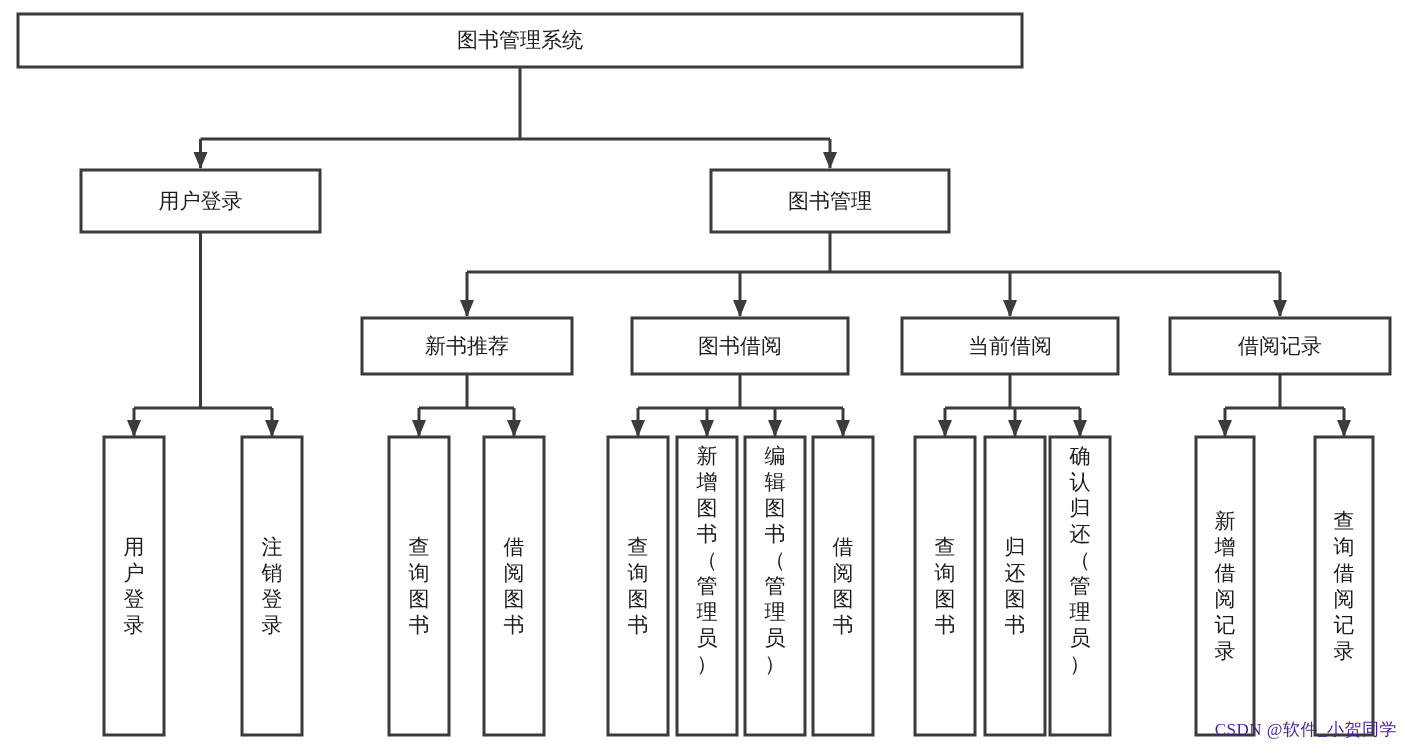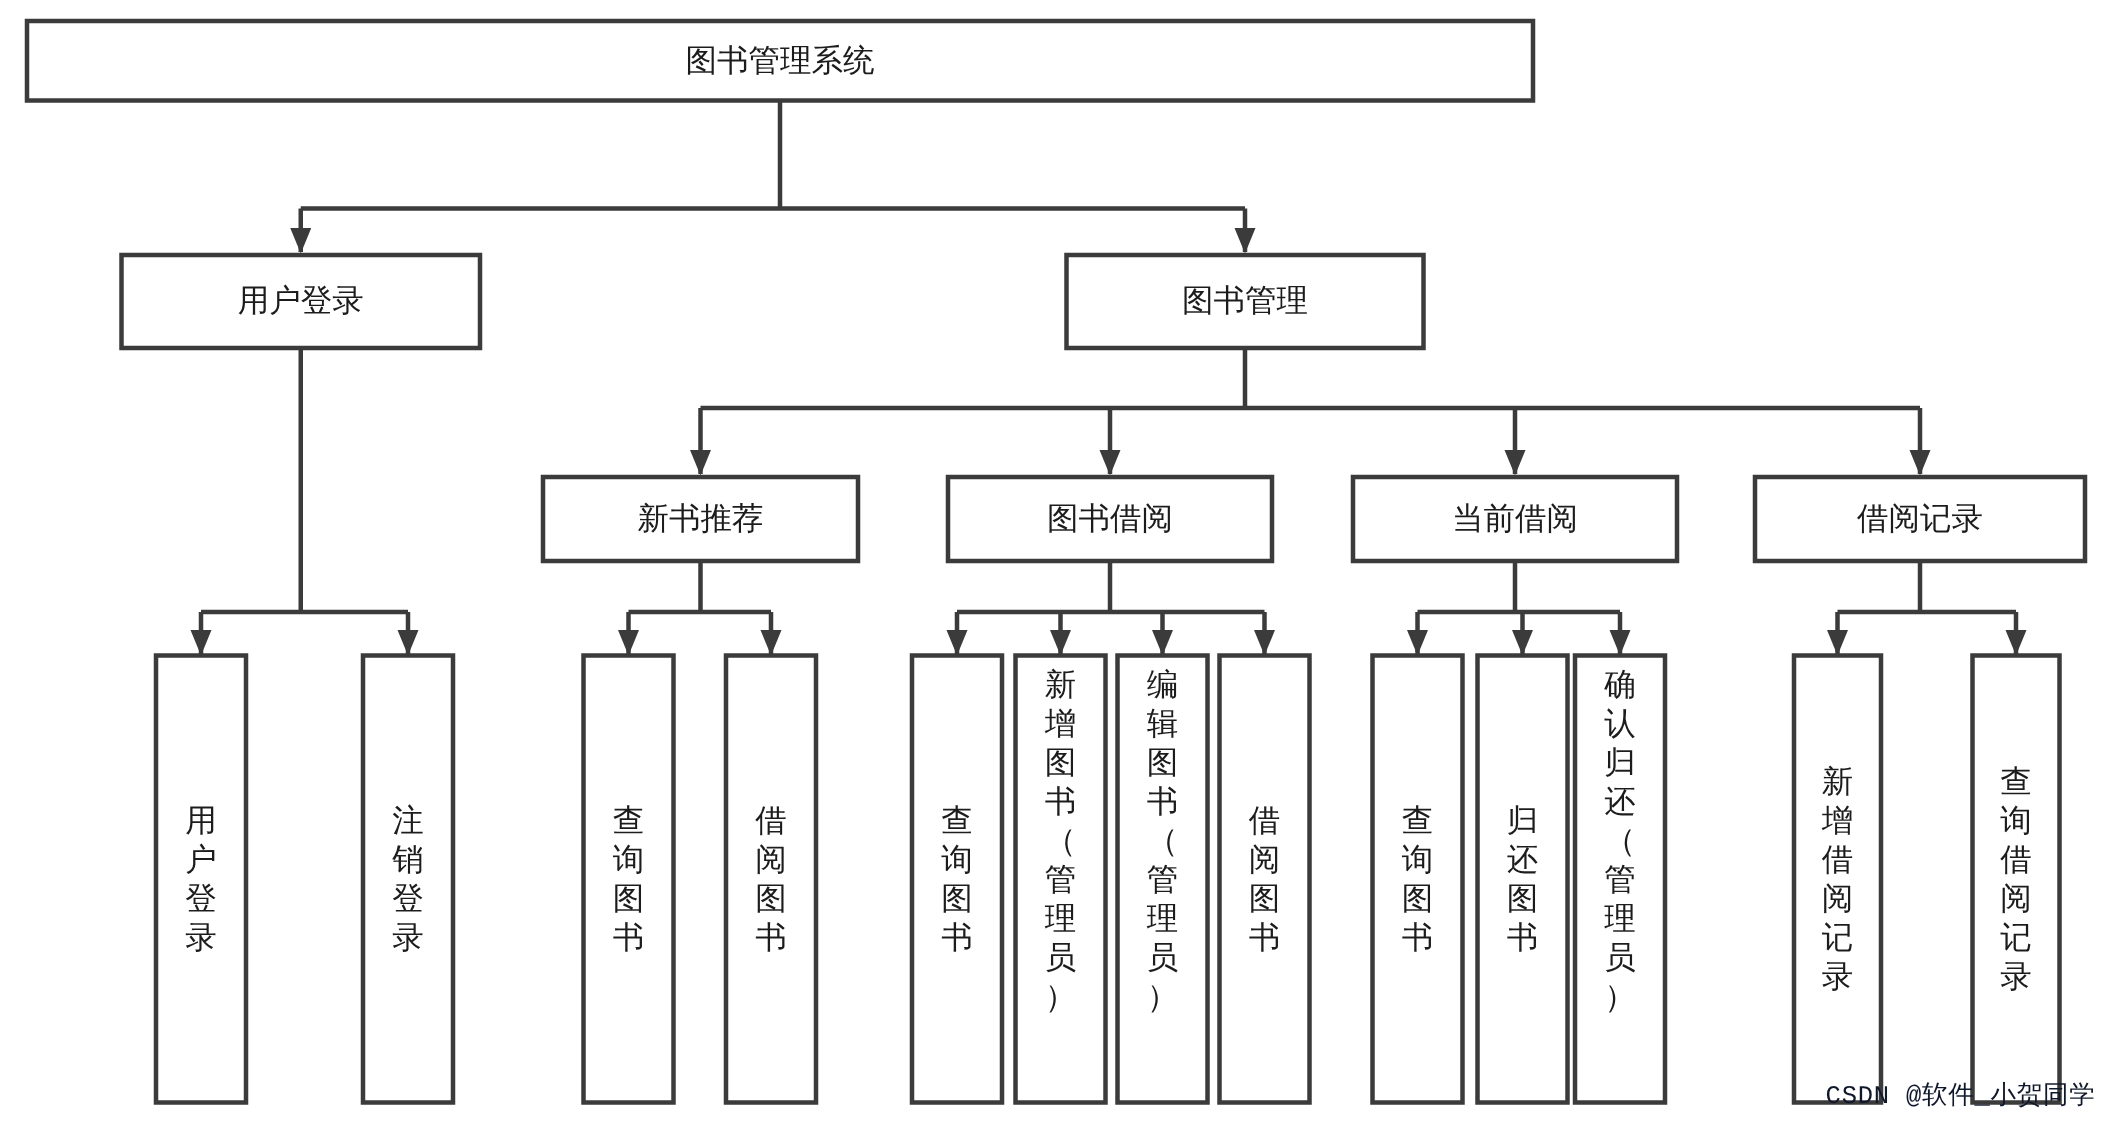--- a/index.html
+++ b/index.html
@@ -15,22 +15,22 @@
     font-family:"Liberation Sans","DejaVu Sans",sans-serif;
     fill:#1c1c1c;font-size:21px;text-anchor:middle;
     dominant-baseline:middle;
   }
   .node-label-vert{
     font-family:"Liberation Sans","DejaVu Sans",sans-serif;
     fill:#1c1c1c;font-size:21px;text-anchor:middle;
   }
   .watermark{
     position:absolute;right:8px;bottom:6px;
-    font-family:Liberation Mono, monospace;
-    font-size:17px;color:#0f172a;white-space:nowrap;
+    font-family:Liberation Serif, serif;
+    font-size:17px;color:#4c1d95;white-space:nowrap;
     pointer-events:none;letter-spacing:0.5px;
   }
 </style>
 </head>
 <body>
 
 <svg id="diagram" viewBox="0 0 1405 747">
   <g id="connectors">
       <line x1="520" y1="67" x2="520" y2="139" class="connector"></line>
       <line x1="200.5" y1="139" x2="830" y2="139" class="connector"></line>

